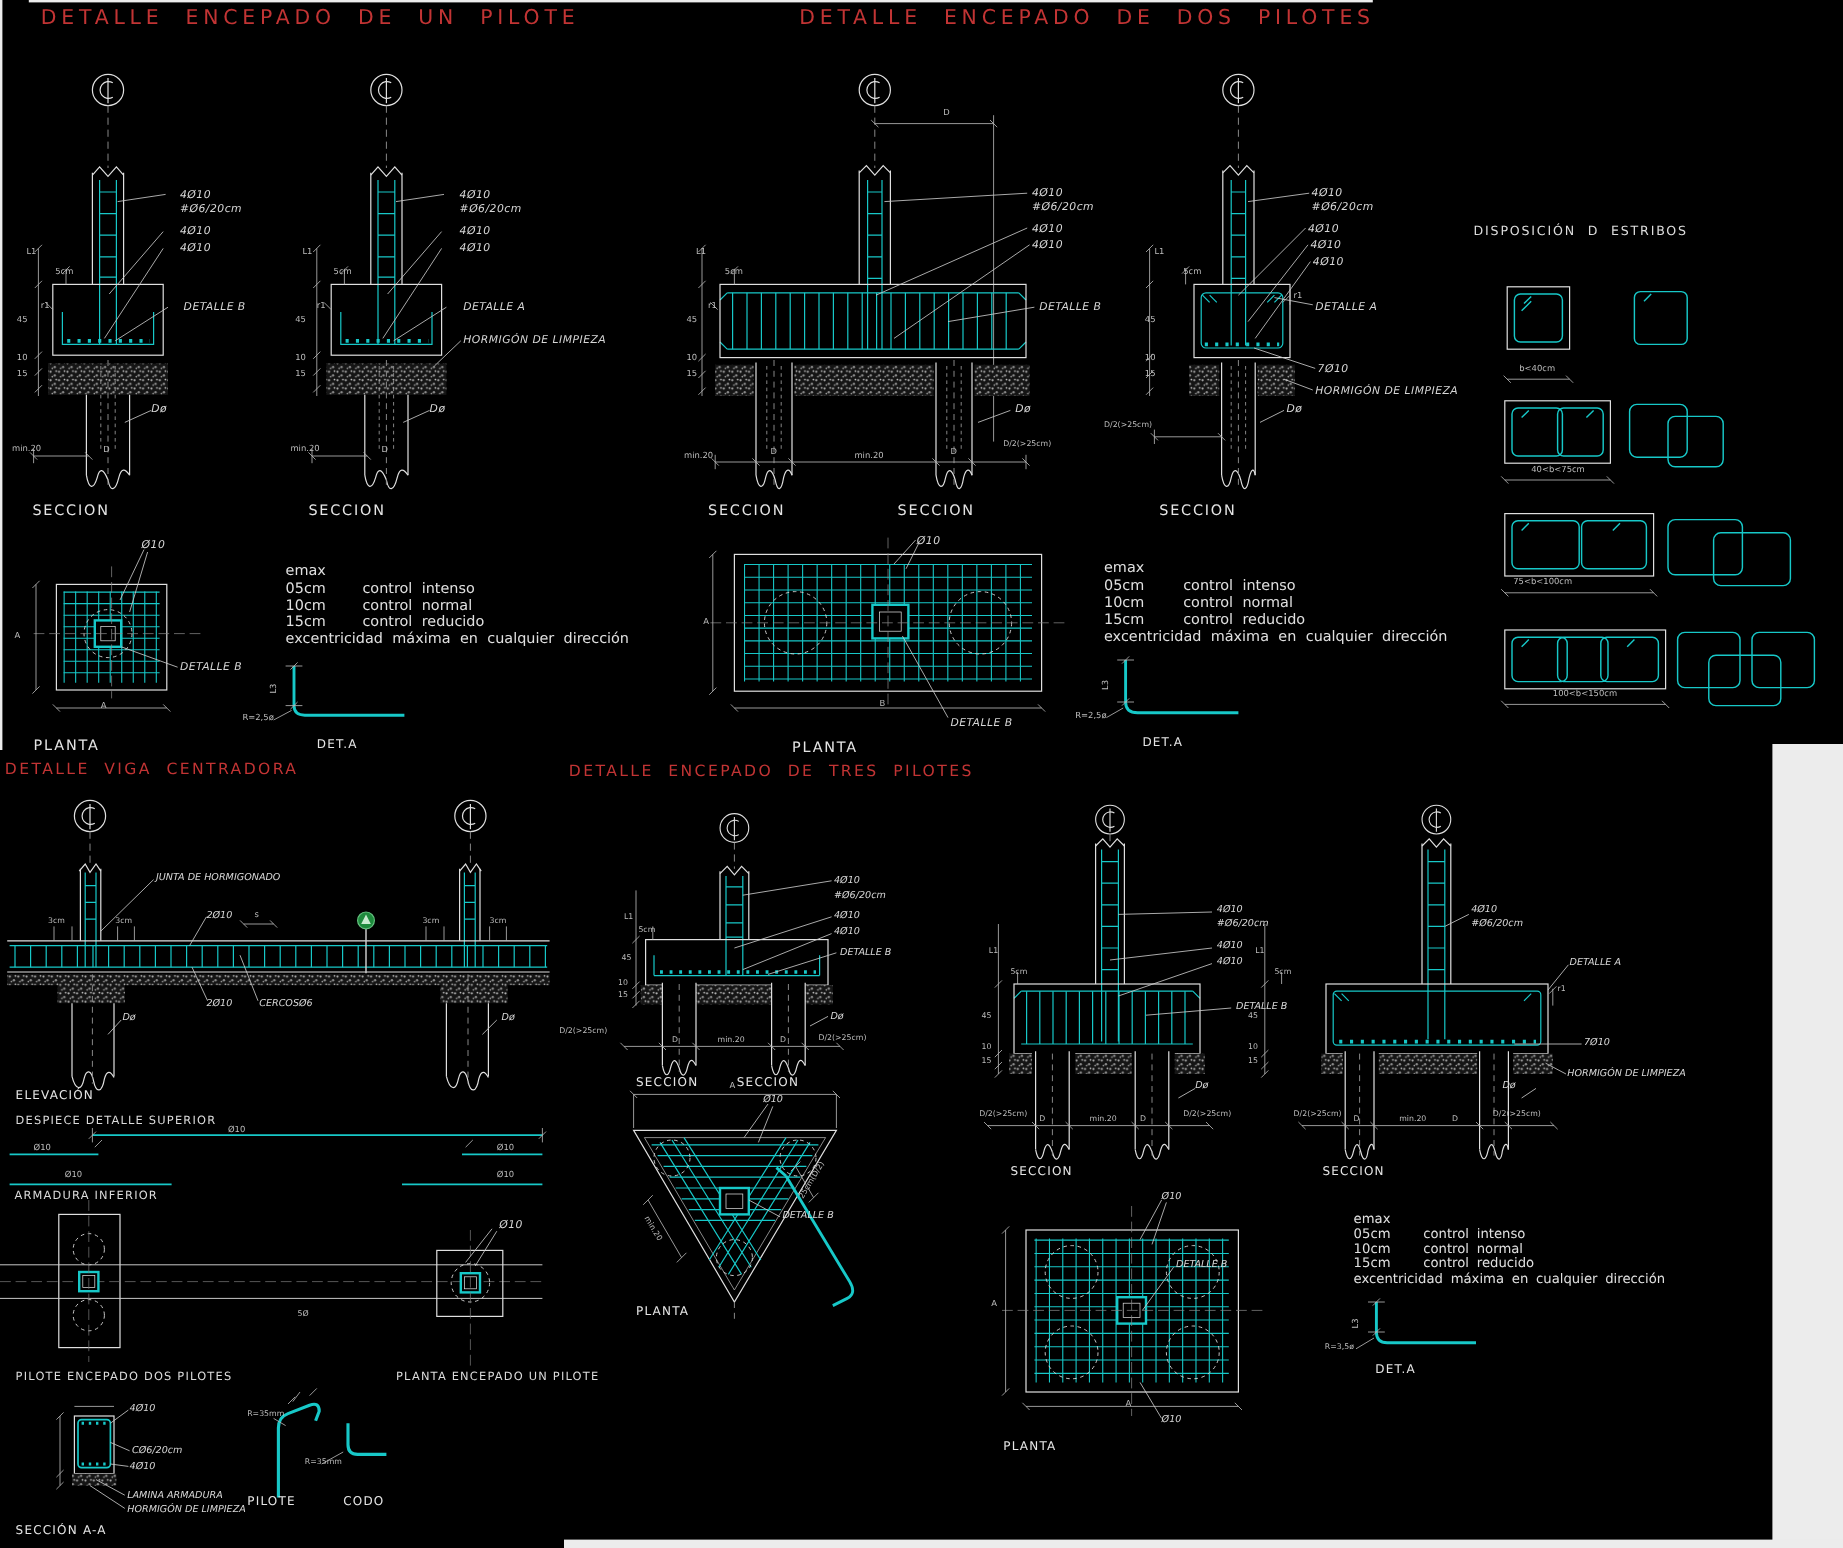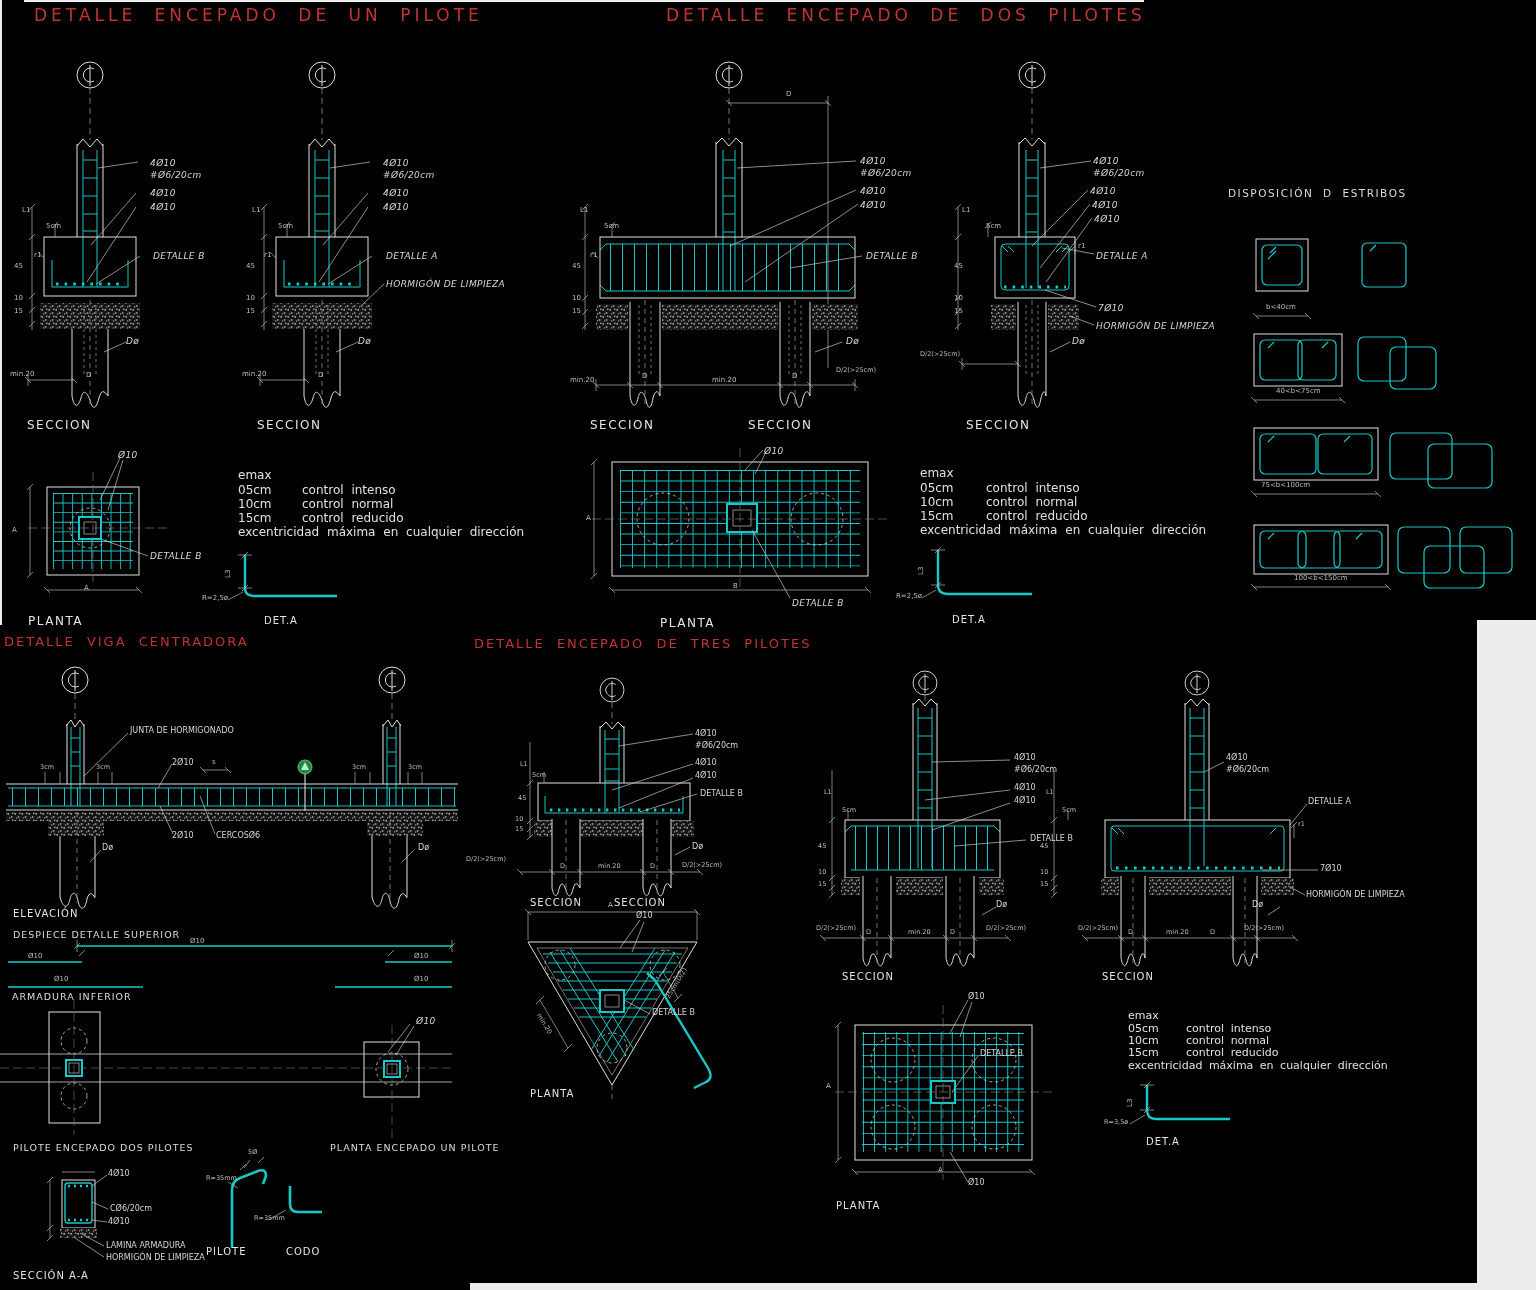--- a/index.html
+++ b/index.html
@@ -4,21 +4,21 @@
 <style>
   html,body{margin:0;padding:0;background:#ffffff}
   #canvas{position:relative;width:1536px;height:1290px;background:#000;overflow:hidden;
           font-family:"DejaVu Sans","Liberation Sans",sans-serif}
   #cad{position:absolute;left:0;top:0}
   .t1,.t2,.t3{position:absolute;color:#c23434;white-space:nowrap;font-weight:500}
   .t1{font-size:17px;letter-spacing:4px;word-spacing:9px}
   .t3{font-size:16px;letter-spacing:3px;word-spacing:7px}
   .t2{font-size:13px;letter-spacing:2px;word-spacing:6px}
   .lb{position:absolute;color:#d6d6d6;font-size:9px;font-style:italic;white-space:nowrap;letter-spacing:.4px}
-  .lb8{position:absolute;color:#d6d6d6;font-size:8px;white-space:nowrap}
+  .lb8{position:absolute;color:#d6d6d6;font-size:8px;font-style:italic;white-space:nowrap}
   .dm{position:absolute;color:#bdbdbd;font-size:7px;white-space:nowrap}
   .dm65{position:absolute;color:#bdbdbd;font-size:6.5px;white-space:nowrap}
   .cp{position:absolute;color:#e4e4e4;font-size:12px;letter-spacing:1.5px;white-space:nowrap}
   .cp10{position:absolute;color:#e4e4e4;font-size:10px;letter-spacing:1px;white-space:nowrap}
   .cp9{position:absolute;color:#dcdcdc;font-size:9.5px;letter-spacing:1px;white-space:nowrap}
   .tx{position:absolute;color:#e0e0e0;font-size:12px;white-space:nowrap;word-spacing:4px}
   .tx11{position:absolute;color:#e0e0e0;font-size:11px;white-space:nowrap;word-spacing:3px}
   .et{position:absolute;color:#dcdcdc;font-size:10.5px;letter-spacing:1.5px;word-spacing:5px;white-space:nowrap}
   .rot90{transform:rotate(-90deg);transform-origin:0 0}
   .rotL{transform:rotate(59deg);transform-origin:0 0}
@@ -534,21 +534,21 @@
 <span class="cp9" style="left:330px;top:1142px">PLANTA ENCEPADO UN PILOTE</span>
 <span class="lb8" style="left:108px;top:1169px">4Ø10</span>
 <span class="lb8" style="left:110px;top:1204px">CØ6/20cm</span>
 <span class="lb8" style="left:108px;top:1217px">4Ø10</span>
 <span class="lb8" style="left:106px;top:1241px">LAMINA ARMADURA</span>
 <span class="lb8" style="left:106px;top:1253px">HORMIGÓN DE LIMPIEZA</span>
 <span class="cp10" style="left:13px;top:1270px">SECCIÓN A-A</span>
 <span class="cp10" style="left:206px;top:1246px">PILOTE</span>
 <span class="cp10" style="left:286px;top:1246px">CODO</span>
 <span class="dm65" style="left:206px;top:1174px">R=35mm</span>
-<span class="dm65" style="left:248px;top:1148px">5Ø</span>
+<span class="dm65" style="left:248px;top:1091px">5Ø</span>
 <span class="dm65" style="left:254px;top:1214px">R=35mm</span>
 
 <span class="lb8" style="left:695px;top:729px">4Ø10</span>
 <span class="lb8" style="left:695px;top:741px">#Ø6/20cm</span>
 <span class="lb8" style="left:695px;top:758px">4Ø10</span>
 <span class="lb8" style="left:695px;top:771px">4Ø10</span>
 <span class="lb8" style="left:700px;top:789px">DETALLE B</span>
 <span class="dm65" style="left:520px;top:760px">L1</span>
 <span class="dm65" style="left:532px;top:771px">5cm</span>
 <span class="dm65" style="left:518px;top:794px">45</span>

